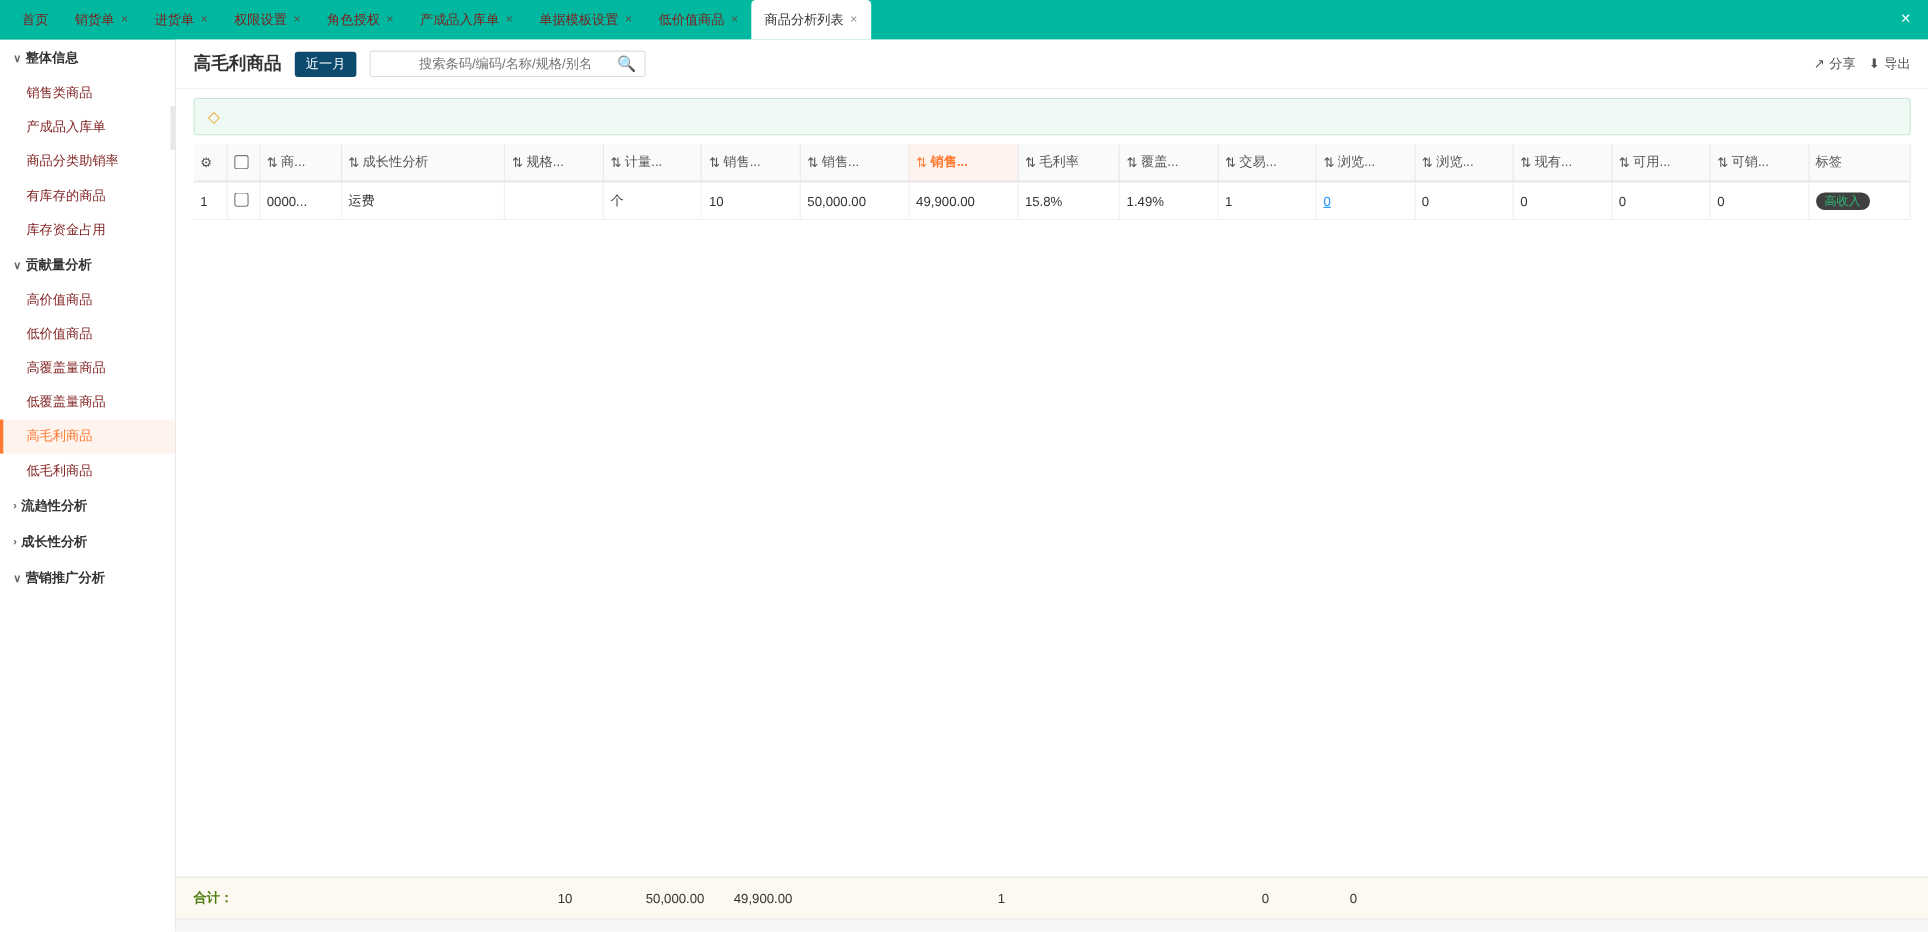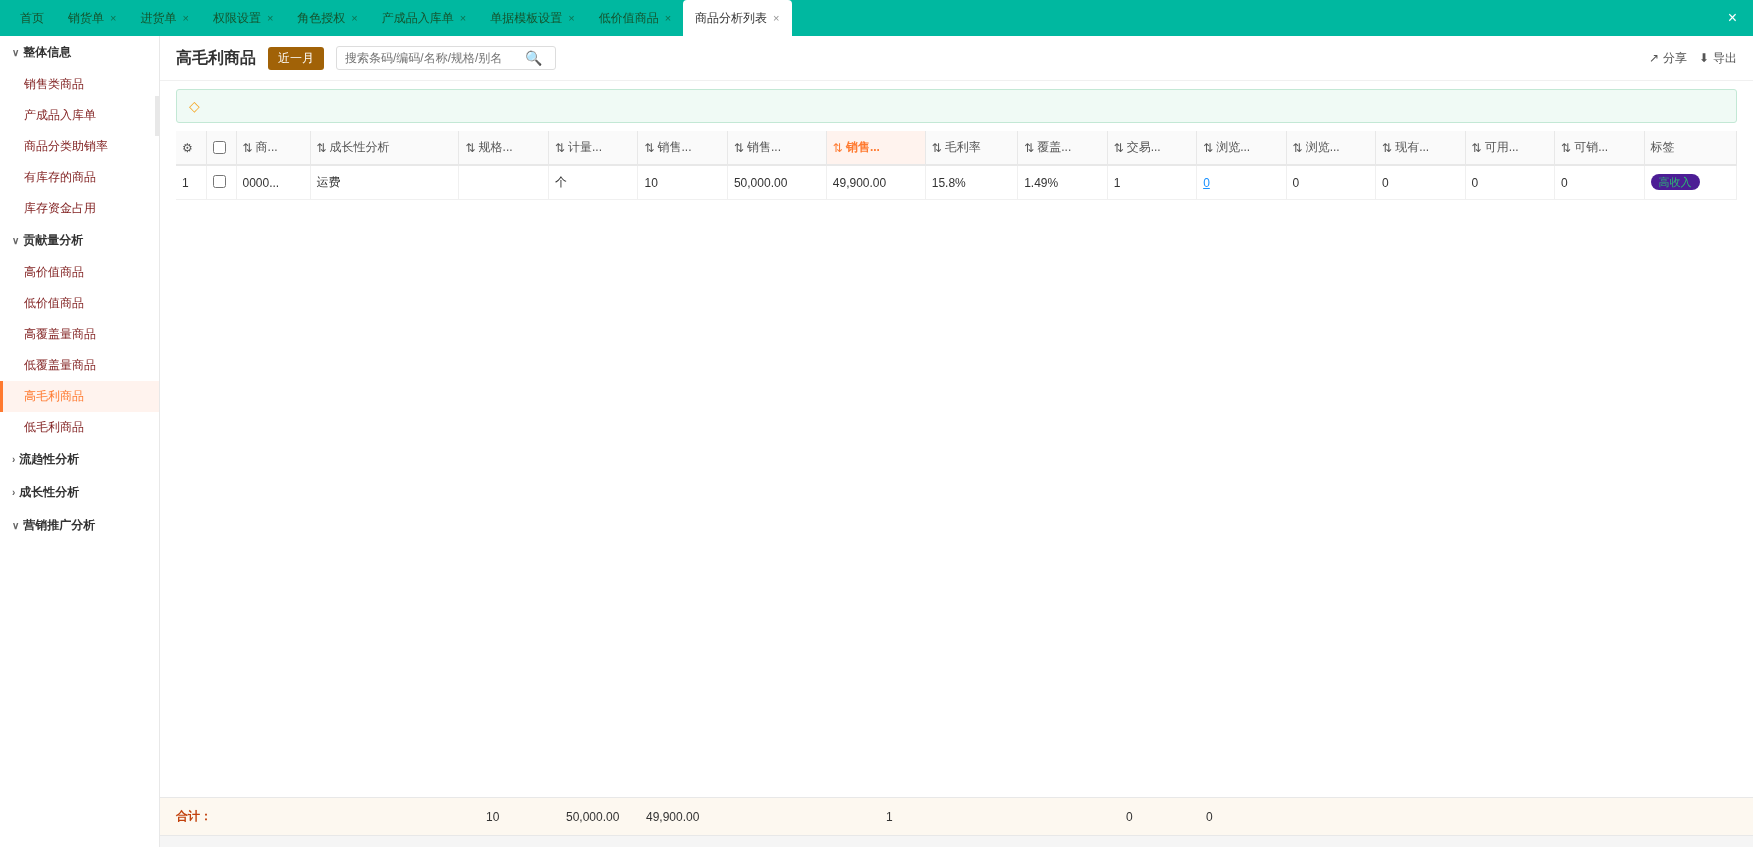--- a/index.html
+++ b/index.html
@@ -15,21 +15,21 @@
       color: white;
       flex-shrink: 0;
     }
     .nav-tab {
       padding: 0 12px;
       height: 36px;
       display: flex;
       align-items: center;
       cursor: pointer;
       white-space: nowrap;
-      color: #14532d;
+      color: #7f1d1d;
       font-size: 13px;
       position: relative;
     }
     .nav-tab.active {
       background: white;
       color: #333;
       border-radius: 4px 4px 0 0;
       justify-content: flex-end;
     }
     .nav-tab .close-x {
@@ -120,21 +120,21 @@
       align-items: center;
       gap: 12px;
       border-bottom: 1px solid #f0f0f0;
     }
     .content-title {
       font-size: 16px;
       font-weight: bold;
       color: #333;
     }
     .time-filter-btn {
-      background: #a16207;
+      background: #0c4a6e;
       color: white;
       border: none;
       padding: 3px 10px;
       border-radius: 3px;
       cursor: pointer;
       font-size: 12px;
     }
     .search-box {
       display: flex;
       align-items: center;
@@ -142,20 +142,21 @@
       border-radius: 3px;
       padding: 3px 8px;
       flex: 0 0 220px;
     }
     .search-box input {
       border: none;
       outline: none;
       font-size: 12px;
       width: 180px;
       color: #999;
+      margin-left: 36px;
     }
     .search-icon { color: #aaa; font-size: 14px; }
     .header-actions {
       margin-left: auto;
       display: flex;
       gap: 12px;
     }
     .action-btn {
       display: flex;
       align-items: center;
@@ -211,38 +212,38 @@
       gap: 3px;
     }
     tbody tr { border-bottom: 1px solid #f0f0f0; }
     tbody td {
       padding: 8px 6px;
       color: #333;
       border-right: 1px solid #f0f0f0;
       white-space: nowrap;
     }
     .tag-high-income {
-      background: #4c1d95;
+      background: #404040;
       color: #2db774;
       padding: 2px 8px;
       border-radius: 10px;
       font-size: 11px;
     }
     .link-cell { color: #1890ff; text-decoration: underline; cursor: pointer; }
 
     
     .table-footer {
       padding: 10px 16px;
       background: #fdf8f0;
       border-top: 1px solid #e8e8e8;
       display: flex;
       align-items: center;
       gap: 0;
     }
-    .footer-label { color: #c2410c; margin-right: 4px; font-weight: bold; min-width: 40px; }
+    .footer-label { color: #4d7c0f; margin-right: 25px; font-weight: bold; min-width: 40px; }
     .footer-cells {
       display: flex;
       flex: 1;
     }
     .footer-cell {
       min-width: 80px;
       padding: 0 6px;
       color: #333;
       text-align: left;
     }

